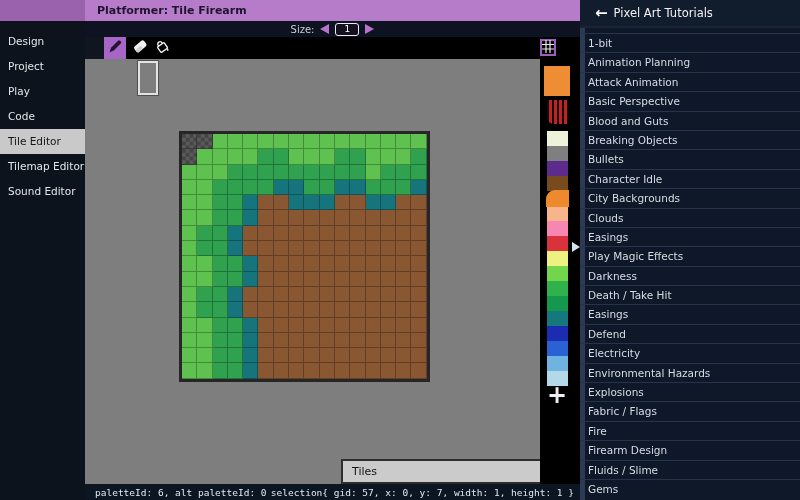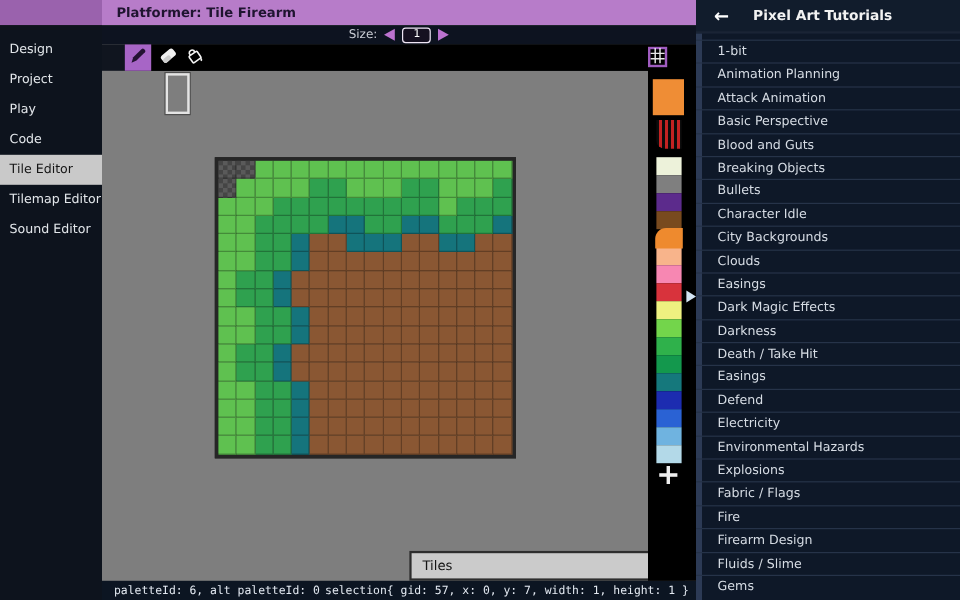--- a/index.html
+++ b/index.html
@@ -60,24 +60,24 @@
   .swatch{width:21px;height:15px;cursor:pointer;}
   .swatch.sel{width:23px;height:17px;margin:-1px 0 -1px -1px;border-radius:9px 0 0 0;position:relative;z-index:2;}
   .add-color{position:absolute;left:543px;top:383px;width:28px;height:26px;color:#eeeeee;font-size:24px;font-weight:bold;text-align:center;line-height:24px;cursor:pointer;}
 
   .collapse-tri{position:absolute;left:572px;top:242px;width:0;height:0;border-top:5px solid transparent;border-bottom:5px solid transparent;border-left:8px solid #d3e4f3;cursor:pointer;}
 
   
   .rpanel{position:absolute;left:580px;top:0;width:220px;height:500px;background:#0e1828;}
   .rpanel-header{position:absolute;left:0;top:0;right:0;height:26px;background:#111c2c;border-bottom:2px solid #1a2435;display:flex;align-items:center;}
   .back-arrow{margin-left:15px;font-size:15px;font-weight:bold;color:#fff;cursor:pointer;line-height:1;}
-  .rpanel-title{margin-left:20px;font-size:11.5px;font-weight:bold;color:#f2f2f2;}
+  .rpanel-title{margin-left:6px;font-size:11.5px;font-weight:normal;color:#f2f2f2;}
   .scroll-strip{position:absolute;left:0;top:28px;bottom:0;width:5px;background:#2c3a55;cursor:pointer;}
   .tut-list{position:absolute;left:0;right:0;top:33px;}
-  .tut-row{height:18.4px;line-height:18.4px;padding-left:18px;font-size:10.5px;color:#d6dce4;border-top:1px solid #263349;cursor:pointer;white-space:nowrap;}
+  .tut-row{height:18.4px;line-height:18.4px;padding-left:8px;font-size:10.5px;color:#d6dce4;border-top:1px solid #263349;cursor:pointer;white-space:nowrap;}
 </style>
 </head>
 <body>
 
 <div id="app">
 
   <div class="topbar">
     <div class="topbar-corner"></div>
     <div class="topbar-title">Platformer: Tile Firearm</div>
   </div>
@@ -458,21 +458,21 @@
         <div class="tut-row">Animation Planning</div>
         <div class="tut-row">Attack Animation</div>
         <div class="tut-row">Basic Perspective</div>
         <div class="tut-row">Blood and Guts</div>
         <div class="tut-row">Breaking Objects</div>
         <div class="tut-row">Bullets</div>
         <div class="tut-row">Character Idle</div>
         <div class="tut-row">City Backgrounds</div>
         <div class="tut-row">Clouds</div>
         <div class="tut-row">Easings</div>
-        <div class="tut-row">Dark Magic Effects</div>
+        <div class="tut-row">Play Magic Effects</div>
         <div class="tut-row">Darkness</div>
         <div class="tut-row">Death / Take Hit</div>
         <div class="tut-row">Easings</div>
         <div class="tut-row">Defend</div>
         <div class="tut-row">Electricity</div>
         <div class="tut-row">Environmental Hazards</div>
         <div class="tut-row">Explosions</div>
         <div class="tut-row">Fabric / Flags</div>
         <div class="tut-row">Fire</div>
         <div class="tut-row">Firearm Design</div>

